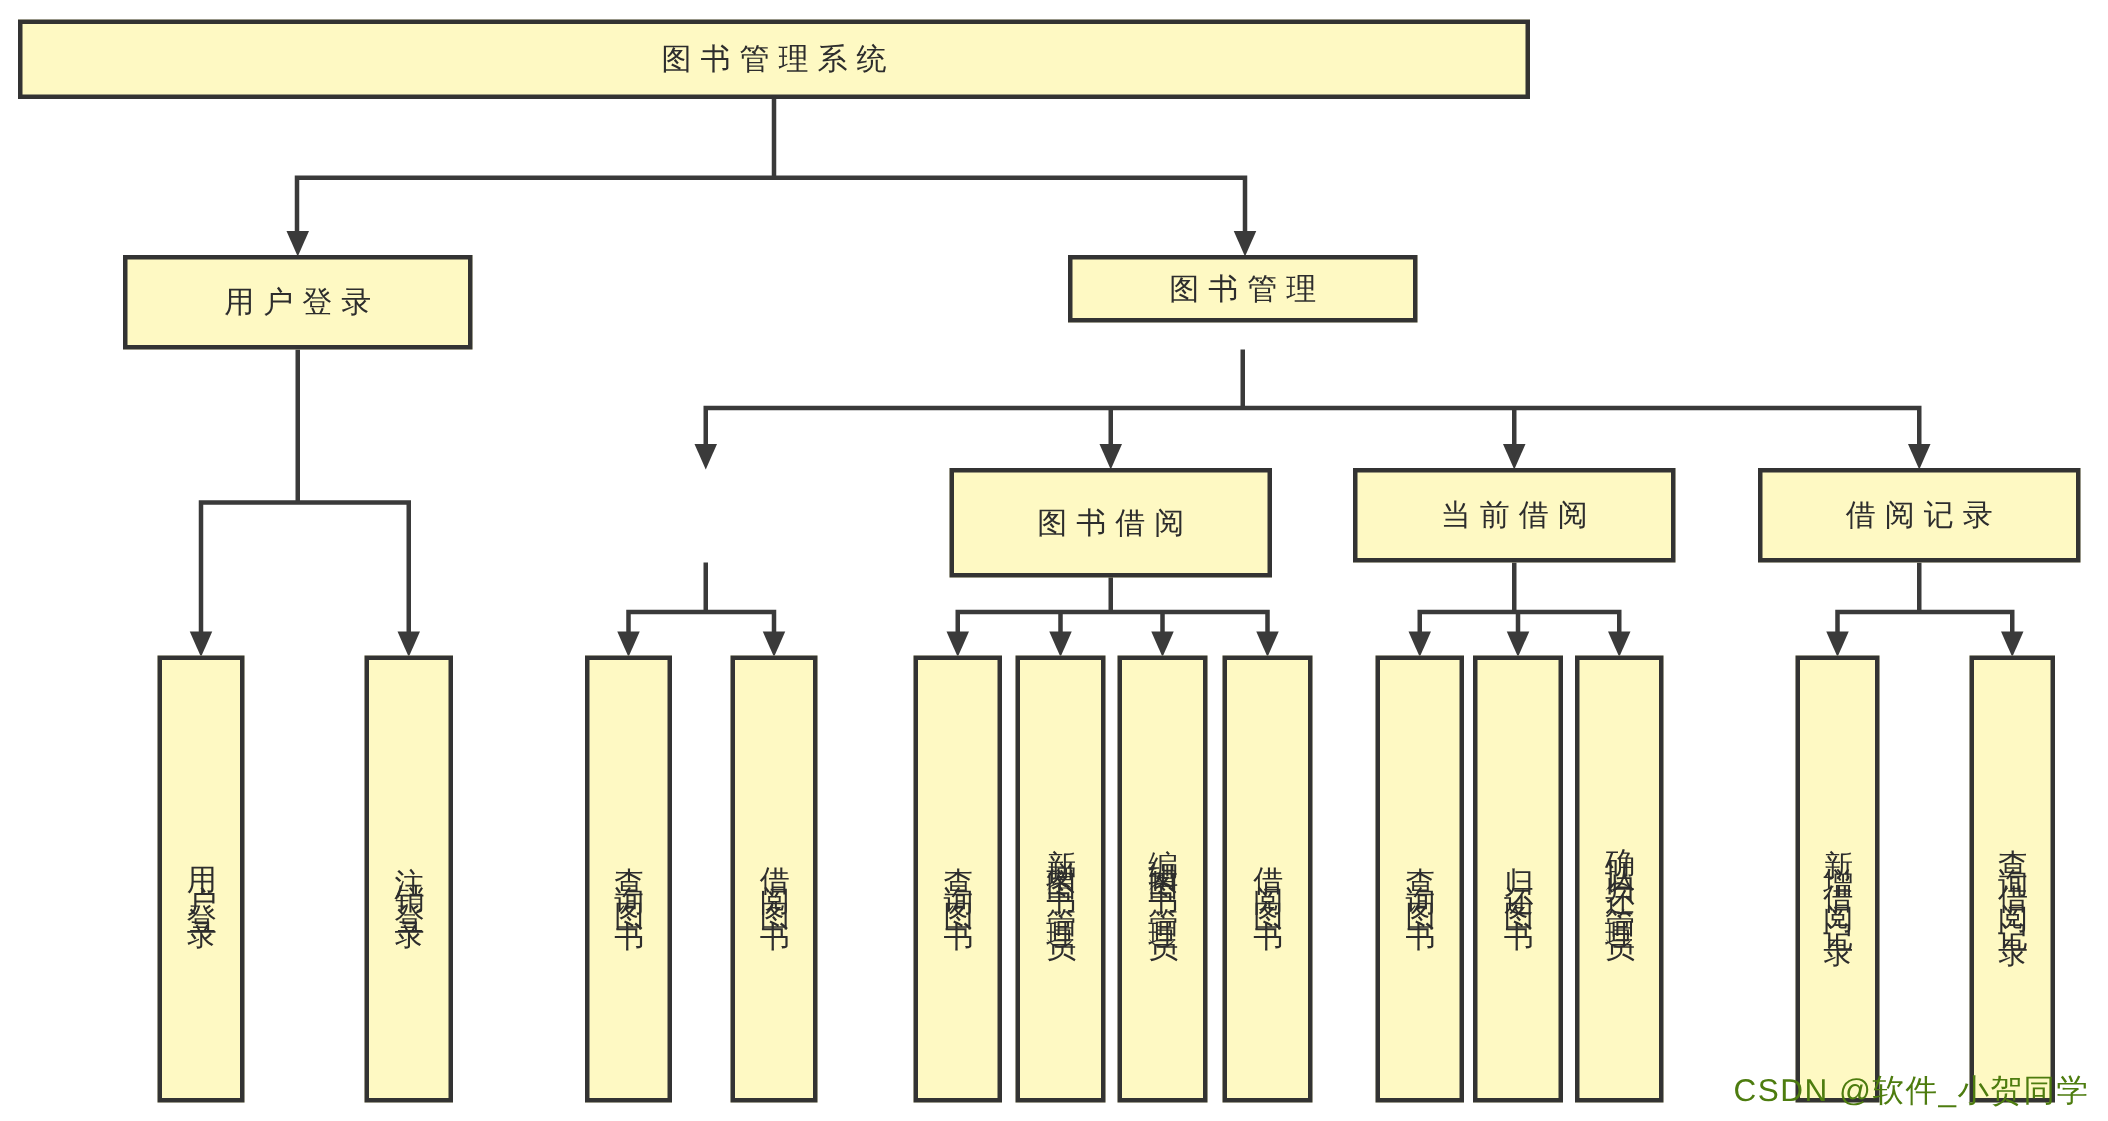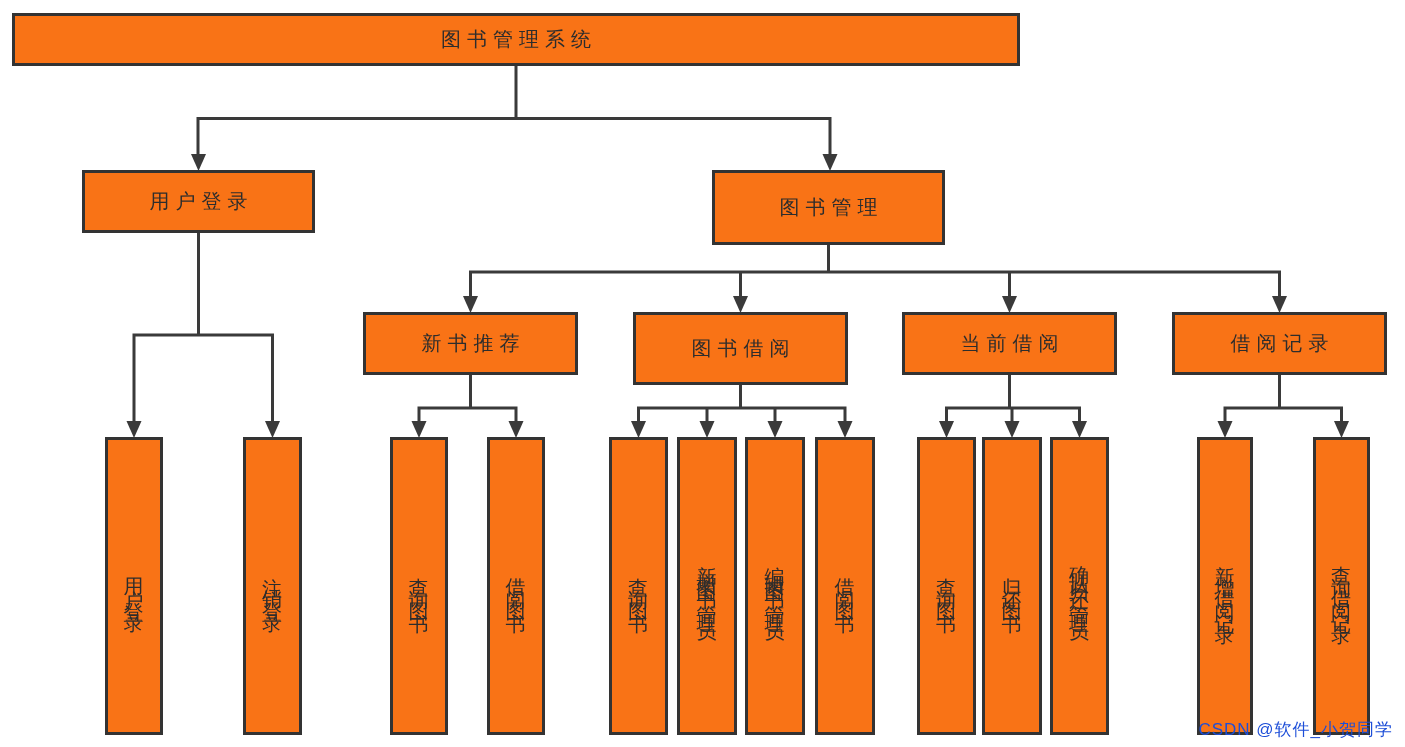--- a/index.html
+++ b/index.html
@@ -2,33 +2,33 @@
 <html><head>
 <meta charset="utf-8">
 <style>
   html,body{margin:0;padding:0;background:#ffffff;}
   .canvas{
     position:relative;width:1405px;height:747px;background:#ffffff;overflow:hidden;
     font-family:"Liberation Sans","DejaVu Sans",sans-serif;
   }
   svg.connectors{position:absolute;left:0;top:0;z-index:1;}
   .node{
-    position:absolute;box-sizing:border-box;background:#f97316;border:3px solid #333333;
+    position:absolute;box-sizing:border-box;background:#fef9c3;border:3px solid #333333;
     display:flex;align-items:center;justify-content:center;
     color:#2d2d2d;z-index:2;
   }
   .hbox{font-size:20px;letter-spacing:6px;text-indent:6px;}
   .vbox span{
     writing-mode:vertical-rl;text-orientation:mixed;
     font-size:20px;line-height:1;letter-spacing:12px;
   }
   .vbox.long span{letter-spacing:8px;}
   .watermark{
     position:absolute;right:12px;bottom:6px;z-index:10;
-    color:#1d4ed8;font-size:17px;letter-spacing:1px;white-space:nowrap;
+    color:#4d7c0f;font-size:21px;letter-spacing:1px;white-space:nowrap;
   }
 </style>
 </head>
 <body>
 
 <div class="canvas">
 
   <svg class="connectors" width="1405" height="747" viewBox="0 0 1405 747" aria-hidden="true">
     <g stroke="#3a3a3a" stroke-width="3" fill="none">
 
@@ -69,27 +69,24 @@
     </g>
   </svg>
 
   <div class="node hbox" style="left:12px;top:13px;width:1008px;height:53px">
     <span>图书管理系统</span>
   </div>
 
   <div class="node hbox" style="left:82px;top:170px;width:233px;height:63px">
     <span>用户登录</span>
   </div>
-  <div class="node hbox" style="left:712px;top:170px;width:233px;height:75px">
+  <div class="node hbox" style="left:712px;top:170px;width:233px;height:45px">
     <span>图书管理</span>
   </div>
 
-  <div class="node hbox" style="left:363px;top:312px;width:215px;height:63px">
-    <span>新书推荐</span>
-  </div>
   <div class="node hbox" style="left:633px;top:312px;width:215px;height:73px">
     <span>图书借阅</span>
   </div>
   <div class="node hbox" style="left:1172px;top:312px;width:215px;height:63px">
     <span>借阅记录</span>
   </div>
   <div class="node hbox" style="left:902px;top:312px;width:215px;height:63px">
     <span>当前借阅</span>
   </div>
 

